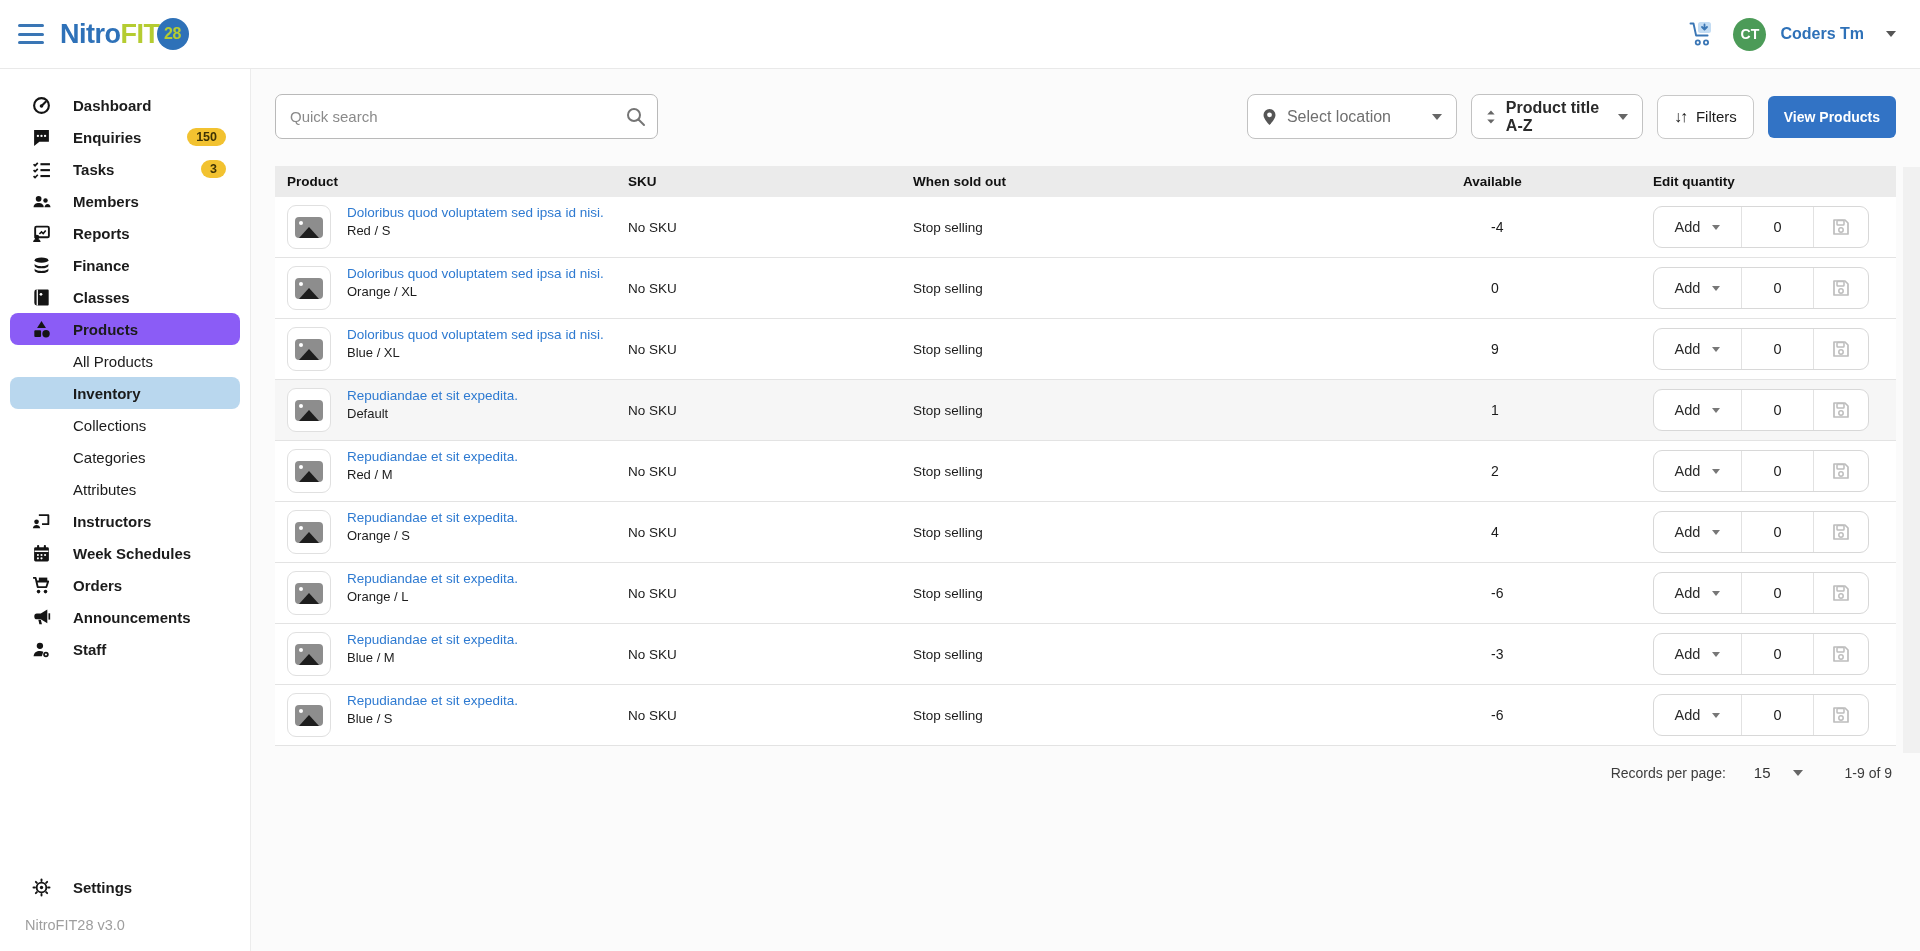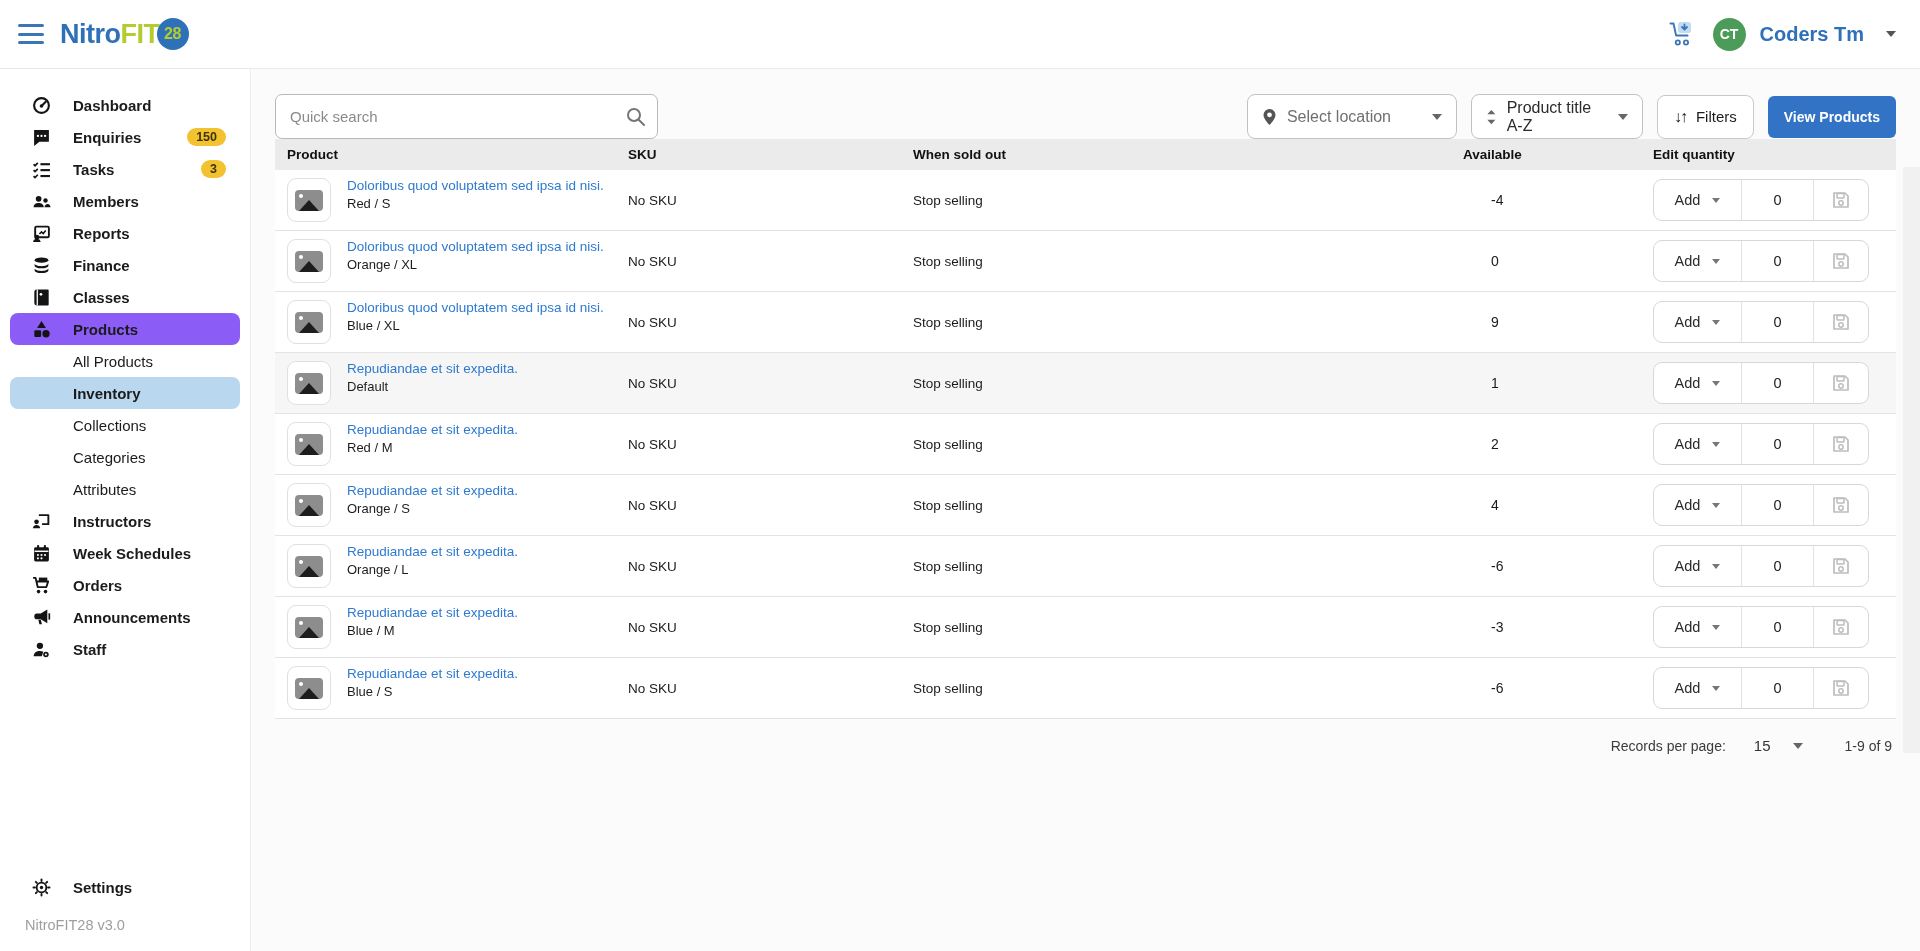--- a/index.html
+++ b/index.html
@@ -15,21 +15,21 @@
   .hamburger span { display:block; height:3px; border-radius:2px; background:#3a76b5; }
   .logo { display:flex; align-items:center; font-weight:800; font-size:27px; letter-spacing:-0.5px; }
   .logo .p1 { color:#2e71b8; }
   .logo .p2 { color:#b5cc31; }
   .logo .p3 { width:32px; height:32px; margin-left:-3px; border-radius:50%; background:#2e71b8;
     color:#b5cc31; font-size:16px; display:flex; align-items:center; justify-content:center; }
   .topbar-right { margin-left:auto; display:flex; align-items:center; gap:14px; }
   .cart-btn { background:none; border:none; cursor:pointer; display:flex; }
   .avatar { width:33px; height:33px; border-radius:50%; background:#4c9b58; color:#fff;
     font-size:14px; font-weight:700; display:flex; align-items:center; justify-content:center; }
-  .username { color:#2e71b8; font-weight:700; font-size:20px; }
+  .username { color:#2e71b8; font-weight:700; font-size:16px; }
   .caret { width:0; height:0; border-left:5px solid transparent; border-right:5px solid transparent;
     border-top:6px solid #555; display:inline-block; }
   .user-caret { margin-left:8px; }
 
   
   .shell { display:flex; height:882px; }
 
   
   .sidebar { width:251px; background:#fff; border-right:1px solid #ececec;
     padding:20px 0 18px; display:flex; flex-direction:column; flex-shrink:0; }
@@ -54,31 +54,31 @@
   .search-input { width:100%; height:45px; border:1px solid #b9b9b9; border-radius:7px;
     background:#fff; padding:0 44px 0 14px; font-size:15px; color:#333; outline:none;
     font-family:"Liberation Sans","DejaVu Sans",sans-serif; }
   .search-input::placeholder { color:#8a8a8a; }
   .search-icon { position:absolute; right:12px; top:12px; }
   .toolbar-right { margin-left:auto; display:flex; align-items:center; gap:14px; }
   .select-box { height:45px; border:1px solid #c2c2c2; border-radius:8px; background:#fff;
     display:flex; align-items:center; padding:0 14px; gap:10px; cursor:pointer; }
   .select-box .val { font-size:16px; }
   .val.placeholder { color:#6f6f6f; }
-  .val.dark { color:#2b2b2b; }
+  .val.dark { color:#2b2b2b;font-weight:bold; }
   .select-box .caret { border-top-color:#666; margin-left:4px; }
   .filters-btn { height:44px; border:1px solid #c9c9c9; border-radius:8px; background:#fff;
     display:flex; align-items:center; gap:10px; padding:0 16px; font-size:15px; font-weight:500;
     color:#1c1c1c; cursor:pointer; font-family:inherit; }
   .updown { font-size:16px; color:#1c1c1c; letter-spacing:-2px; }
   .primary-btn { height:42px; border:none; border-radius:6px; background:#3273c5; color:#fff;
     font-size:14px; font-weight:600; padding:0 16px; cursor:pointer; font-family:inherit; }
 
   
-  .table { background:#c4b5fd; }
+  .table { margin-top:27px; background:#c4b5fd; }
   .thead { display:flex; align-items:center; background:#ebebeb; height:31px; }
   .th { font-size:13.5px; font-weight:700; color:#111; }
   .td, .th { padding:0 12px; }
   .col-product { width:341px; flex-shrink:0; }
   .col-sku { width:285px; flex-shrink:0; }
   .col-soldout { width:550px; flex-shrink:0; }
   .col-available { width:190px; flex-shrink:0; }
   .col-edit { flex:1; }
   .trow { display:flex; align-items:center; height:61px; border-bottom:1px solid #e3e3e3; background:#fff; }
   .trow.row-hl { background:#f6f6f6; }

